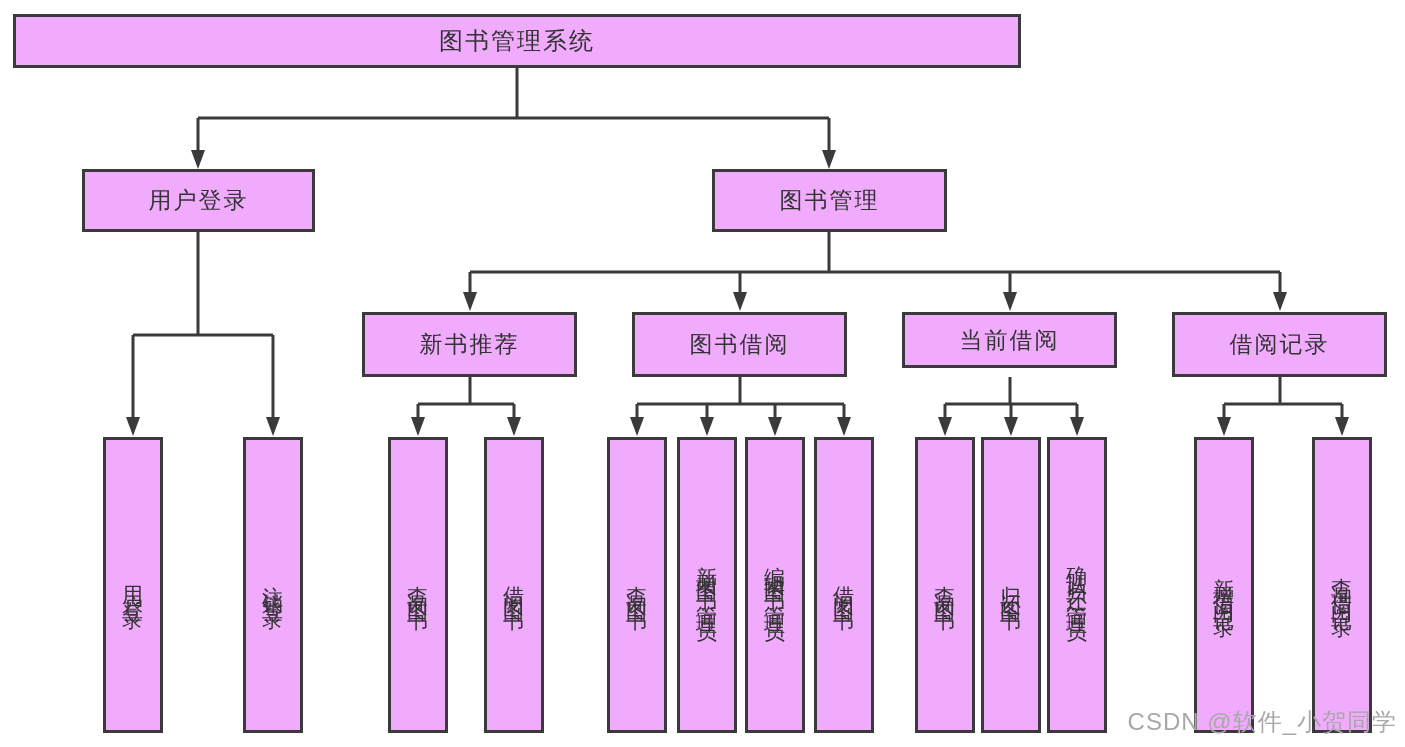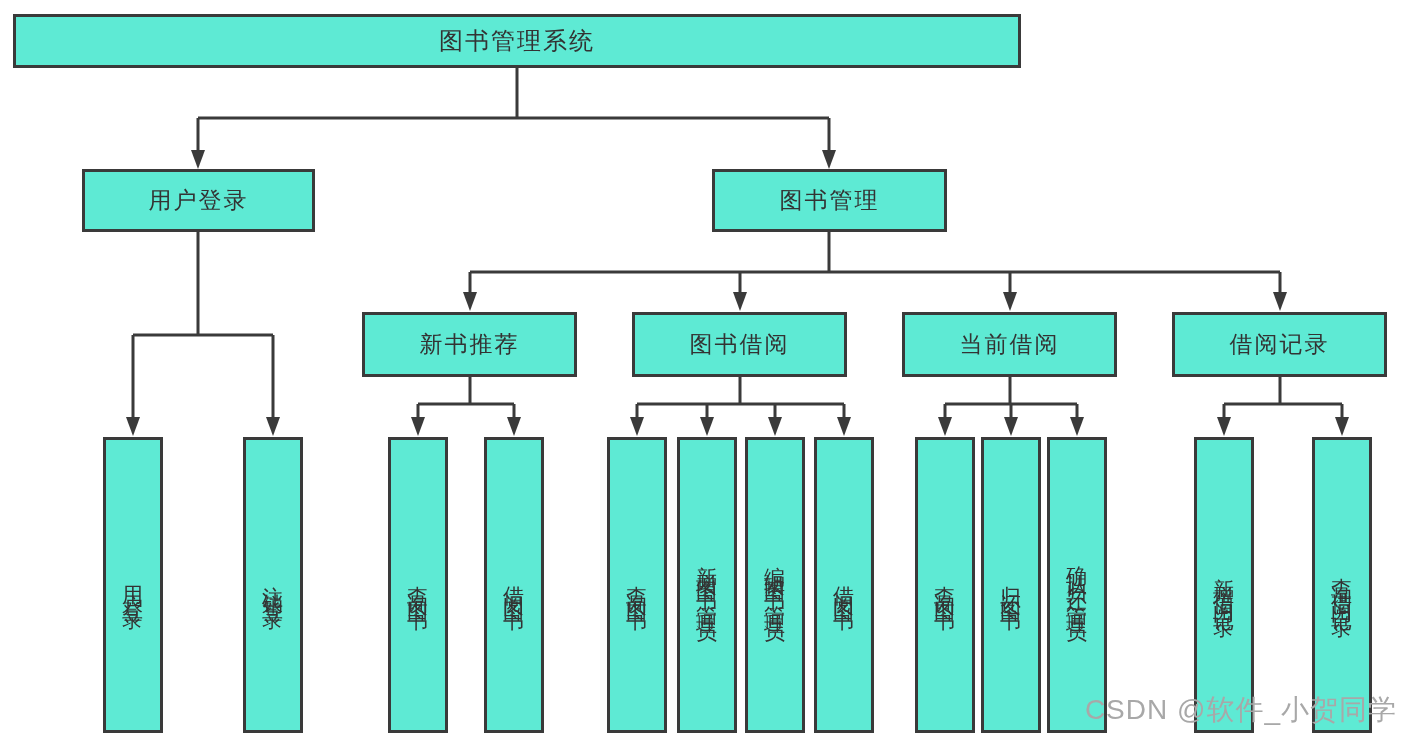--- a/index.html
+++ b/index.html
@@ -27,21 +27,21 @@
     stroke: #3a3a3a;
     stroke-width: 3;
   }
   svg.connector-layer polygon {
     fill: #3a3a3a;
     stroke: none;
   }
   .node {
     position: absolute;
     box-sizing: border-box;
-    background: #5eead4;
+    background: #f0abfc;
     border: 3px solid #3a3a3a;
     display: flex;
     align-items: center;
     justify-content: center;
     color: #333333;
   }
   .node.h .label {
     font-size: 23px;
     letter-spacing: 2px;
     white-space: nowrap;
@@ -53,22 +53,22 @@
   .node.v .label {
     writing-mode: vertical-rl;
     font-size: 21px;
     letter-spacing: 8px;
     line-height: 1;
     white-space: nowrap;
   }
   .watermark {
     position: absolute;
     right: 8px;
-    bottom: 18px;
-    font-size: 28px;
+    bottom: 9px;
+    font-size: 24px;
     color: #a8a8a8;
     letter-spacing: 1px;
     white-space: nowrap;
   }
 </style>
 </head>
 <body>
 
 <div class="stage">
 
@@ -119,21 +119,21 @@
   <div class="node h" style="left:362px; top:312px; width:215px; height:65px;">
     <span class="label">新书推荐</span>
   </div>
 
   <div class="node h" style="left:712px; top:169px; width:235px; height:63px;">
     <span class="label">图书管理</span>
   </div>
   <div class="node h" style="left:632px; top:312px; width:215px; height:65px;">
     <span class="label">图书借阅</span>
   </div>
-  <div class="node h" style="left:902px; top:312px; width:215px; height:65px;text-align:center;">
+  <div class="node h" style="left:902px; top:312px; width:215px; height:56px;text-align:center;">
     <span class="label">当前借阅</span>
   </div>
   <div class="node h" style="left:1172px; top:312px; width:215px; height:65px;">
     <span class="label">借阅记录</span>
   </div>
 
   <div class="node v" style="left:103px; top:437px; width:60px; height:296px;">
     <span class="label">用户登录</span>
   </div>
   <div class="node v" style="left:243px; top:437px; width:60px; height:296px;">

